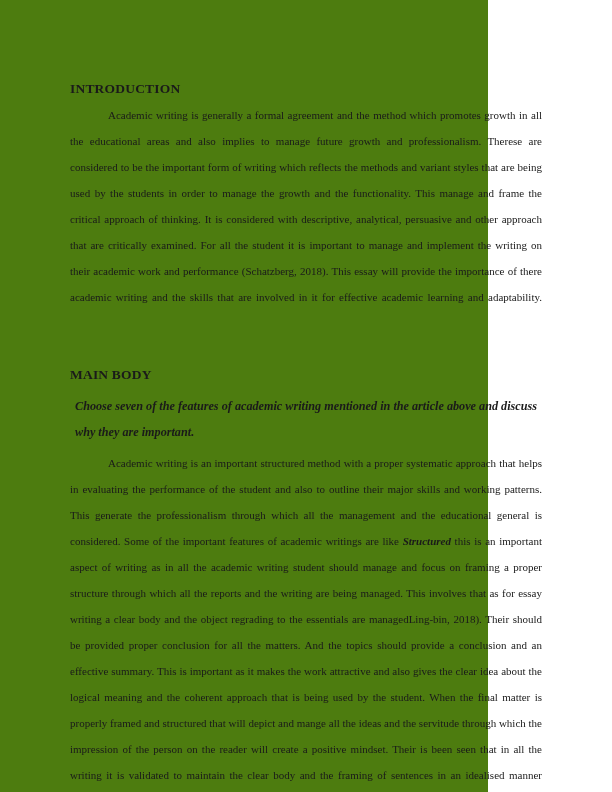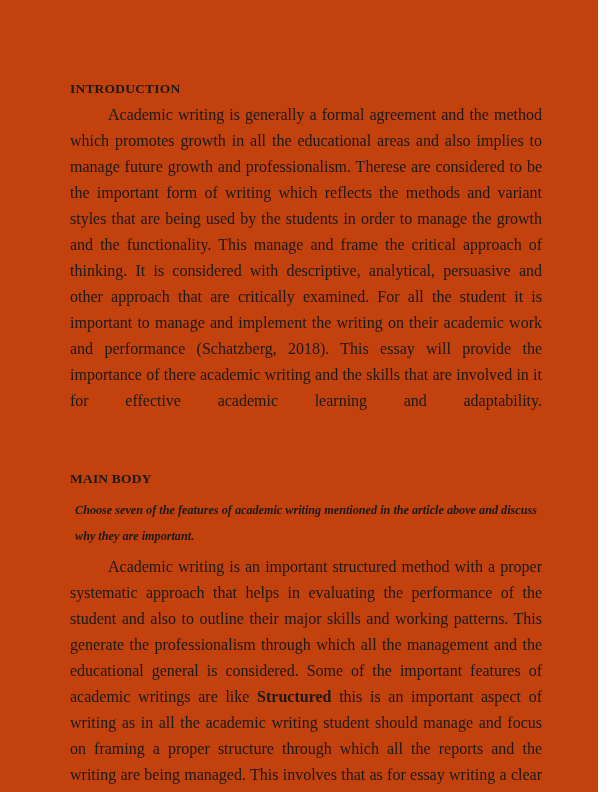--- a/index.html
+++ b/index.html
@@ -12,23 +12,23 @@
     width: 612px;
     height: 792px;
     overflow: hidden;
     font-family: "Liberation Serif", "DejaVu Serif", serif;
     color: #1a1a1a;
     -webkit-font-smoothing: antialiased;
   }
 
   .page {
     position: relative;
-    width: 598px;
+    width: 488px;
     height: 792px;
-    background: #c2410c;
+    background: #4d7c0f;
     box-sizing: border-box;
   }
 
   .content {
     position: absolute;
     left: 70px;
     top: 76px;
     width: 472px;
   }
 
@@ -45,35 +45,36 @@
     font-size: 12.2px;
     font-weight: bold;
     font-style: italic;
     line-height: 26px;
     margin: 5px;
     text-align: justify;
     text-justify: inter-word;
   }
 
   p.body-para {
-    font-size: 16px;
+    font-size: 11px;
     line-height: 26px;
     margin: 0;
     text-align: justify;
     text-justify: inter-word;
     hyphens: none;
   }
 
   p.body-para.indent {
     text-indent: 38px;
   }
   .gap-heading { height: 26px; }
 
   .run-bolditalic {
     font-weight: bold;
+    font-style: italic;
   }
 
   
   p.body-para::after {
     content: "";
     display: inline-block;
     width: 100%;
   }
 </style>
 </head>

